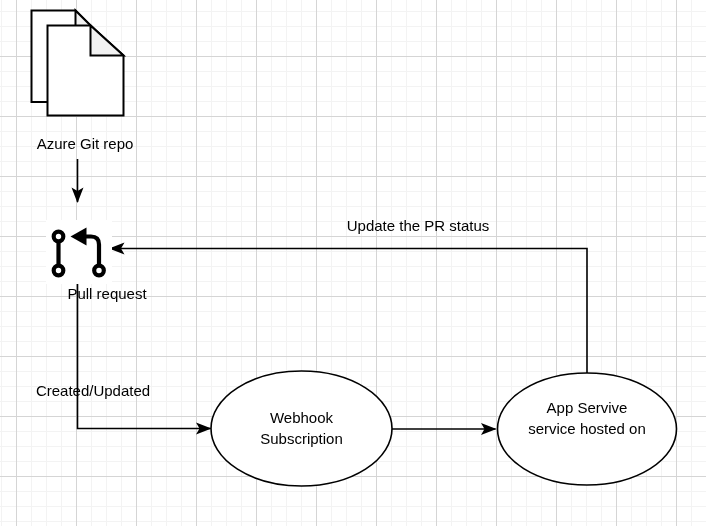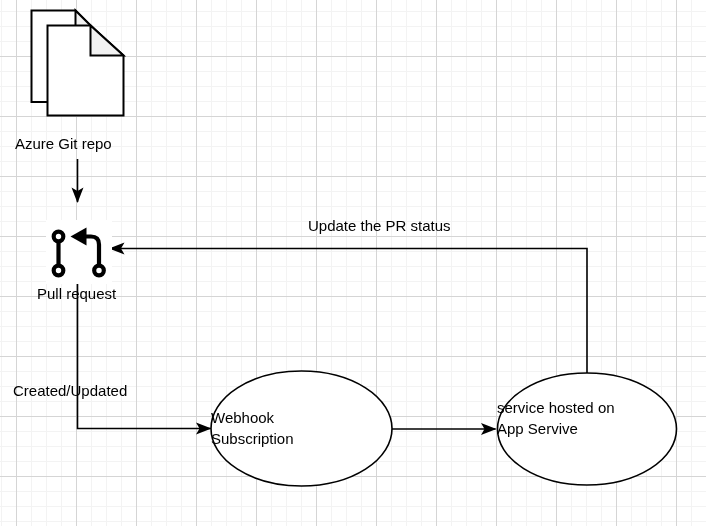--- a/index.html
+++ b/index.html
@@ -33,20 +33,21 @@
   }
   .shape-stroke {
     stroke: #000000;
     fill: #ffffff;
   }
   .lbl {
     position: absolute;
     font-size: 15px;
     line-height: 21px;
     color: #000000;
+    text-align: center;
     white-space: nowrap;
   }
 </style>
 </head>
 <body>
 
 <div class="canvas">
 
   <svg class="diagram-svg" width="706" height="526" viewBox="0 0 706 526">
     <defs>
@@ -86,27 +87,27 @@
 
     <ellipse class="shape-stroke" stroke-width="1.6" cx="301.5" cy="428.5" rx="90.5" ry="57.5"></ellipse>
 
     <ellipse class="shape-stroke" stroke-width="1.6" cx="587" cy="429" rx="89.5" ry="56"></ellipse>
   </svg>
 
   <div class="lbl" style="left:15px; top:133px; width:140px;">Azure Git repo</div>
 
   <div class="lbl" style="left:37px; top:283px; width:140px;">Pull request</div>
 
-  <div class="lbl" style="left:308px; top:215px; width:200px;">Update the PR status</div>
+  <div class="lbl" style="left:318px; top:215px; width:200px;">Update the PR status</div>
 
   <div class="lbl" style="left:211px; top:407px; width:181px;">
     <div>Webhook</div>
     <div>Subscription</div>
   </div>
 
   <div class="lbl" style="left:13px; top:380px; width:160px;">Created/Updated</div>
 
   <div class="lbl" style="left:497px; top:397px; width:180px;">
+    <div>App Servive</div>
     <div>service hosted on</div>
-    <div>App Servive</div>
   </div>
 
 </div>
 
 </body></html>

